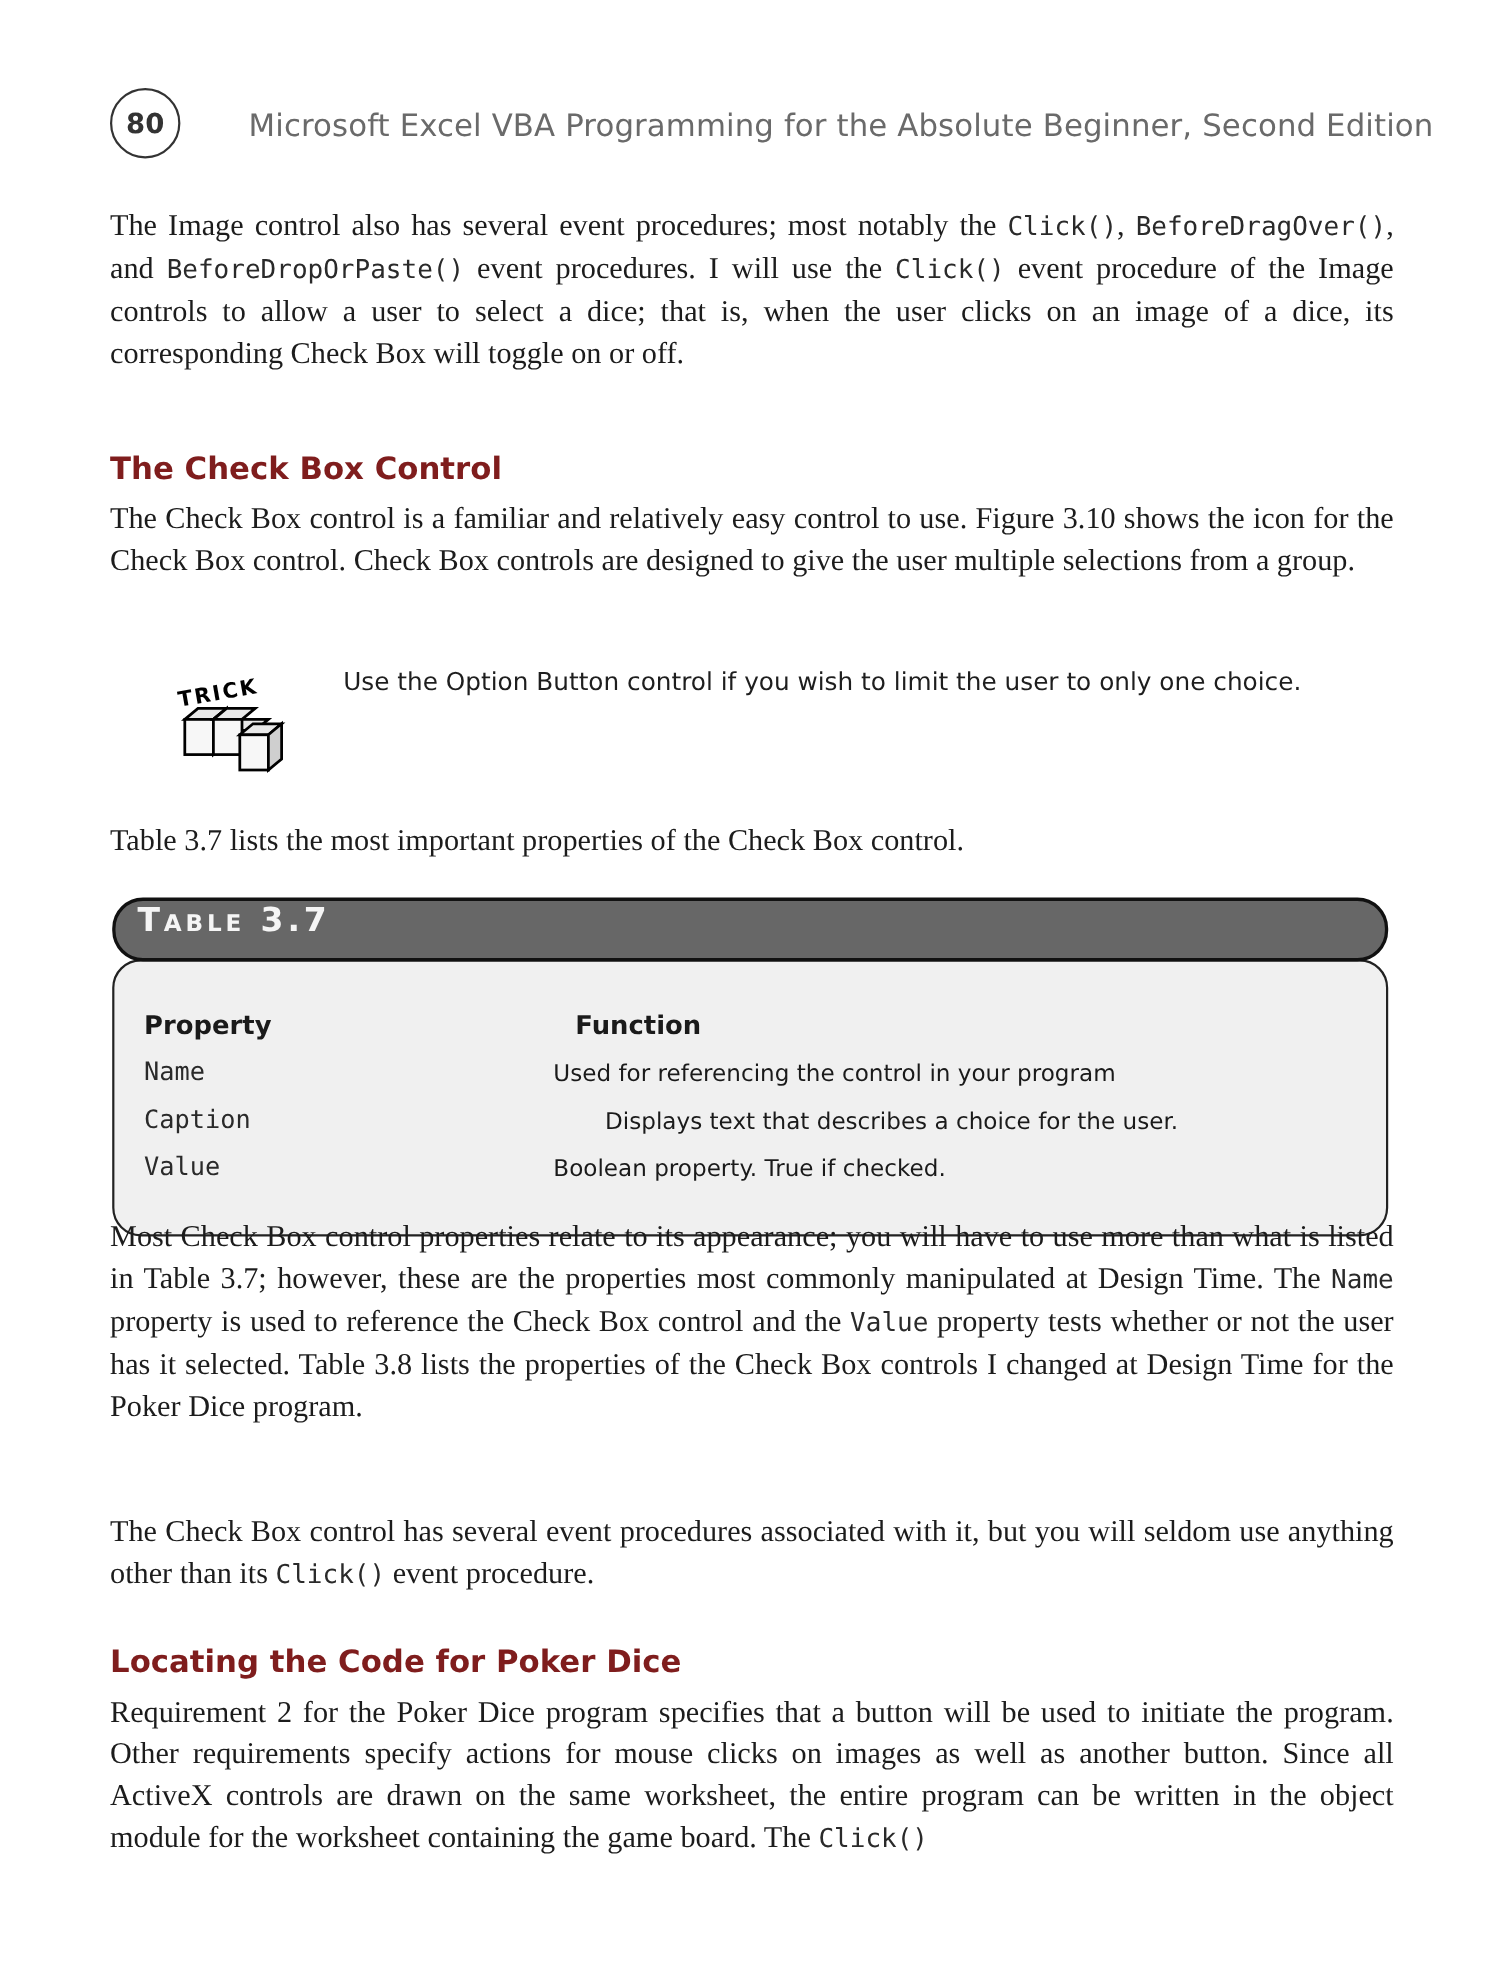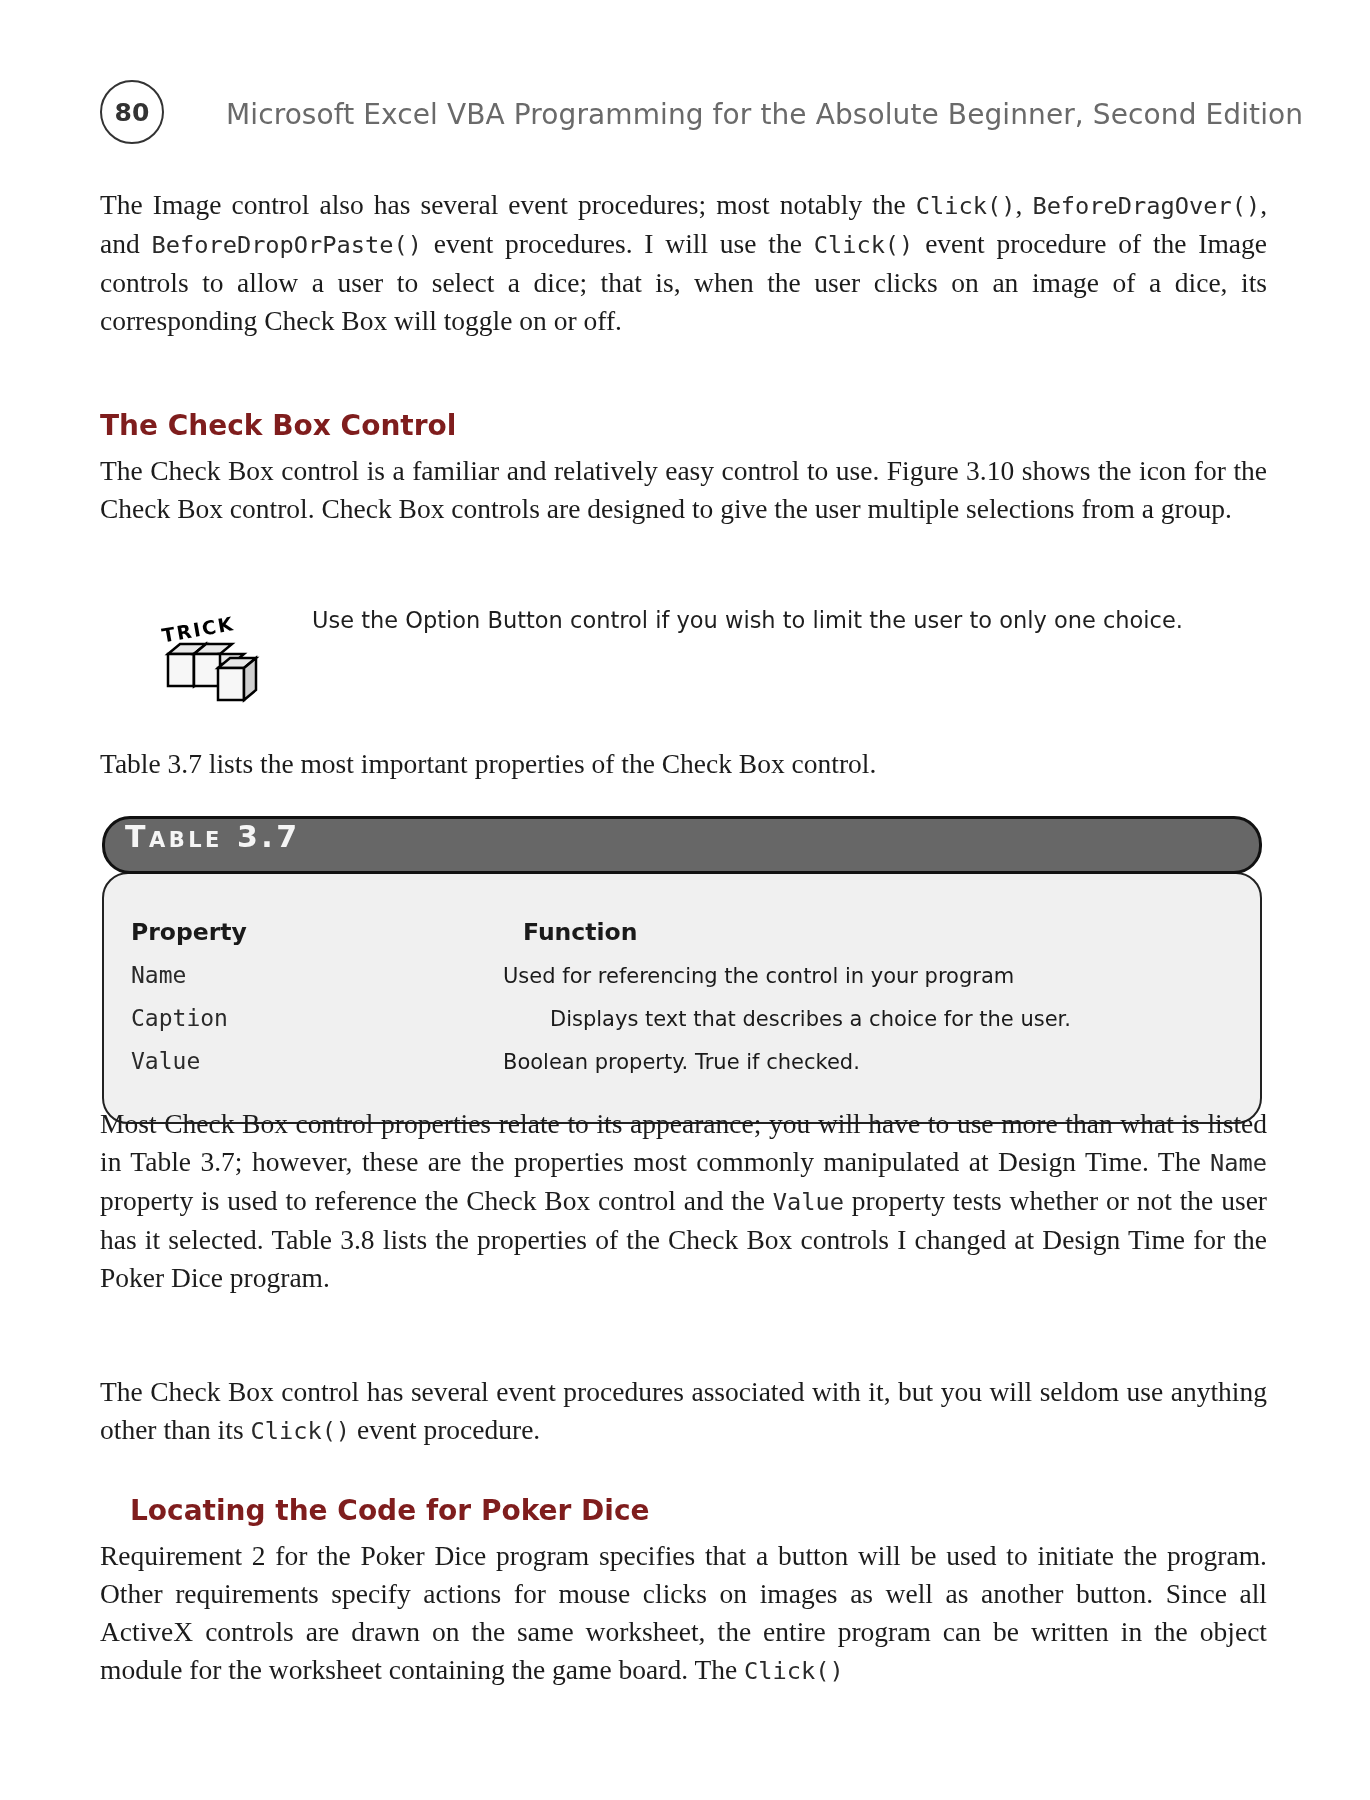--- a/index.html
+++ b/index.html
@@ -106,17 +106,17 @@
 <div class="tcol-func tcell-func" style="top:1050px;">Boolean property. True if checked.</div>
 
 <div class="para" style="top:1105px;">
   <span>Most Check Box control properties relate to its appearance; you will have to use more than what is listed in Table 3.7; however, these are the properties most commonly manipulated at Design Time. The </span><span class="mono">Name</span><span> property is used to reference the Check Box control and the </span><span class="mono">Value</span><span> property tests whether or not the user has it selected. Table 3.8 lists the properties of the Check Box controls I changed at Design Time for the Poker Dice program.</span>
 </div>
 
 <div class="para" style="top:1373px;">
   <span>The Check Box control has several event procedures associated with it, but you will seldom use anything other than its </span><span class="mono">Click()</span><span> event procedure.</span>
 </div>
 
-<div class="heading" style="top:1494px;margin-left:30px;">Locating the Code for Poker Dice</div>
+<div class="heading" style="top:1494px;">Locating the Code for Poker Dice</div>
 
 <div class="para" style="top:1537px;">
   <span>Requirement 2 for the Poker Dice program specifies that a button will be used to initiate the program. Other requirements specify actions for mouse clicks on images as well as another button. Since all ActiveX controls are drawn on the same worksheet, the entire program can be written in the object module for the worksheet containing the game board. The </span><span class="mono">Click()</span>
 </div>
 
 </body></html>

